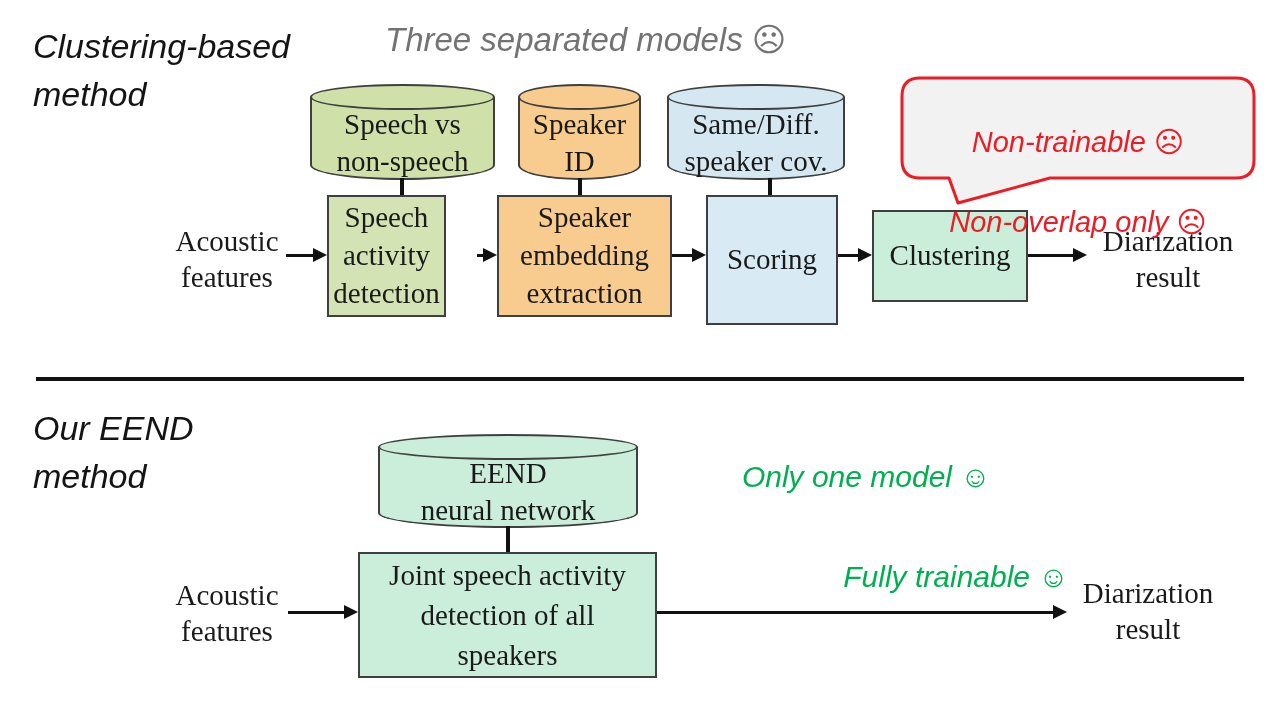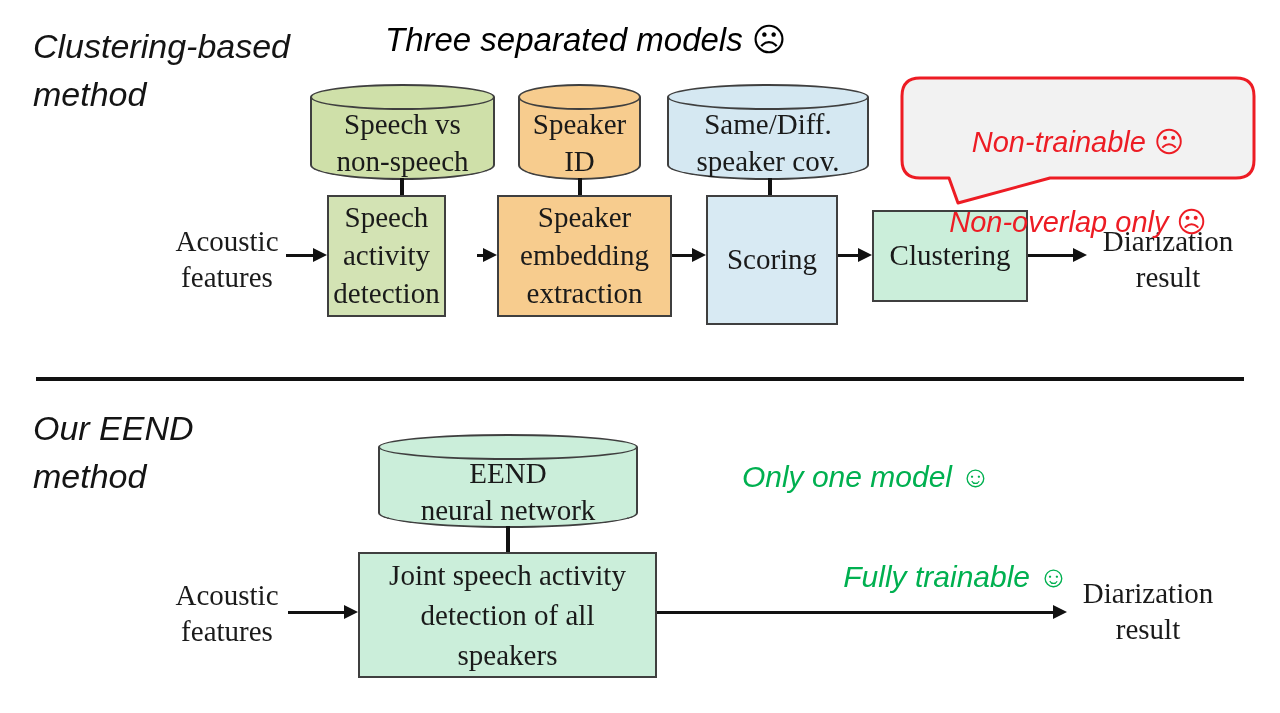--- a/index.html
+++ b/index.html
@@ -22,21 +22,21 @@
     color:#141414;
     white-space:pre-line;
   }
   
   .note{
     position:absolute;
     font-family:"Liberation Sans","DejaVu Sans",sans-serif;
     font-style:italic;
     white-space:nowrap;
   }
-  .note.red{color:#000000;font-size:33px;}
+  .note.red{color:#737373;font-size:33px;}
   .note.green{color:#00b050;font-size:30px;text-align:right;}
   
   .flabel{
     position:absolute;
     font-size:29px;
     line-height:1.24;
     color:#1a1a1a;
     text-align:center;
     white-space:pre-line;
   }
@@ -118,21 +118,21 @@
   <div class="cyl fill-green" style="left:310px;top:84px;width:185px;height:96px;">
     <div class="cyl-top"></div>
     <div class="cyl-body">Speech vs
 non-speech</div>
   </div>
   <div class="cyl fill-orange" style="left:518px;top:84px;width:123px;height:96px;">
     <div class="cyl-top"></div>
     <div class="cyl-body">Speaker
 ID</div>
   </div>
-  <div class="cyl fill-blue" style="left:667px;top:84px;width:202px;height:96px;">
+  <div class="cyl fill-blue" style="left:667px;top:84px;width:178px;height:96px;">
     <div class="cyl-top"></div>
     <div class="cyl-body">Same/Diff.
 speaker cov.</div>
   </div>
 
   <div class="vline" style="left:400px;top:178px;height:18px;"></div>
   <div class="vline" style="left:578px;top:178px;height:18px;"></div>
   <div class="vline" style="left:768px;top:178px;height:18px;"></div>
 
   <div class="dbox bg-green" style="left:327px;top:195px;width:119px;height:122px;">Speech

